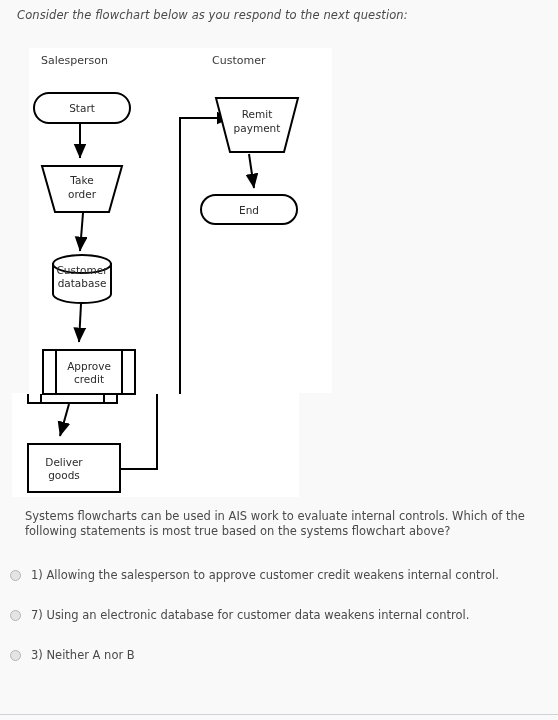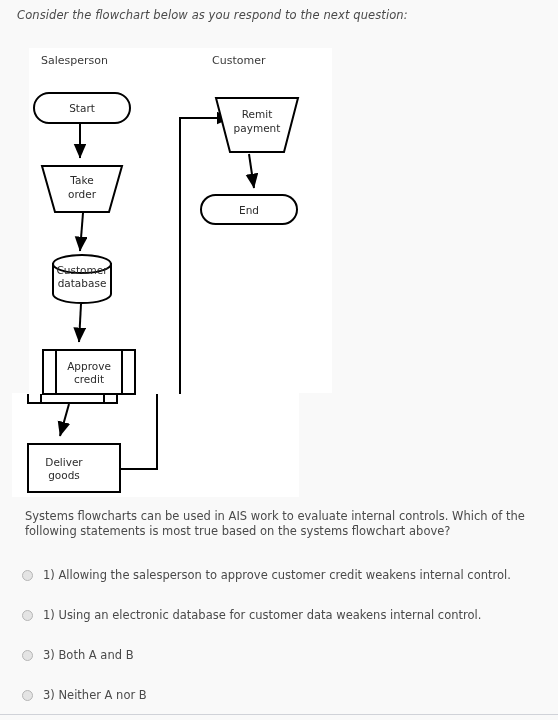--- a/index.html
+++ b/index.html
@@ -105,21 +105,20 @@
     position: absolute;
     left: 0;
     top: 568px;
     width: 558px;
   }
   .option-row {
     display: flex;
     align-items: flex-start;
     height: 40px;
     padding-left: 10px;
-    margin-left: 12px;
   }
   .radio {
     width: 11px;
     height: 11px;
     border-radius: 50%;
     border: 1px solid #b6b6b6;
     background: #e4e4e4;
     margin-top: 2px;
     margin-right: 10px;
     flex: 0 0 auto;
@@ -217,25 +216,21 @@
 
 <div class="question">Systems flowcharts can be used in AIS work to evaluate internal controls.  Which of the following statements is most true based on the systems flowchart above?</div>
 
 <div class="options">
   <div class="option-row">
     <span class="radio"></span>
     <span class="option-label">1) Allowing the salesperson to approve customer credit weakens internal control.</span>
   </div>
   <div class="option-row">
     <span class="radio"></span>
-    <span class="option-label">1) Using an electronic database for customer data weakens internal control.</span>
-  </div>
-  <div class="option-row">
-    <span class="radio"></span>
-    <span class="option-label">3) Both A and B</span>
+    <span class="option-label">7) Using an electronic database for customer data weakens internal control.</span>
   </div>
   <div class="option-row">
     <span class="radio"></span>
     <span class="option-label">3) Neither A nor B</span>
   </div>
 </div>
 
 <div class="bottom-rule"></div>
 
 </body></html>

